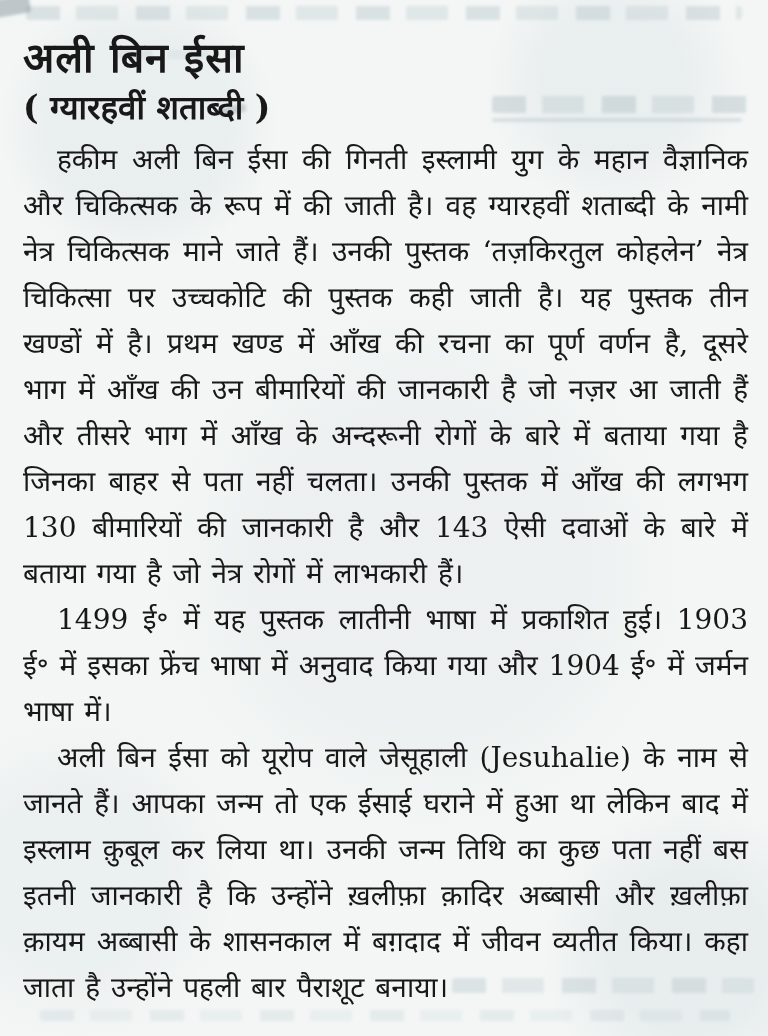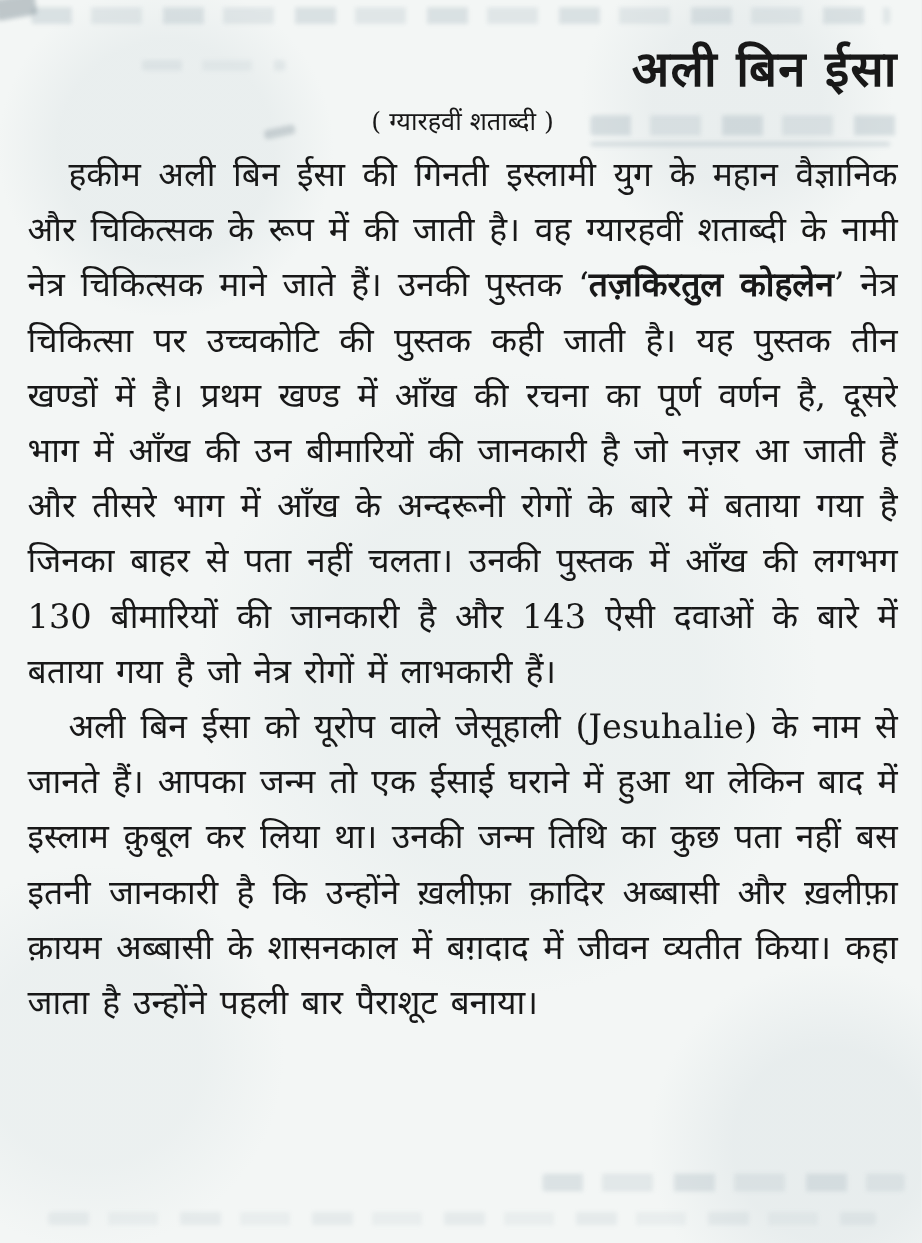--- a/index.html
+++ b/index.html
@@ -46,42 +46,41 @@
   .sub-smudge     { left: 220px; top: 106px;  width: 26px;  height: 8px;  opacity: .6;
                     background: rgba(150,163,170,0.7); transform: rotate(-12deg); }
 
   
   .content {
     position: absolute;
     left: 23px; right: 20px; top: 34px;
   }
   .title {
     margin: 0 0 6px 0;
-    text-align: right;
+    text-align: left;
     font-size: 41px;
     font-weight: 700;
     letter-spacing: 1px;
     line-height: 1.2;
   }
   .subtitle {
     margin: 0 0 10px 0;
-    text-align: center;
-    font-size: 21px;
-    font-weight: 400;
+    font-size: 33px;
+    font-weight: 700;
     line-height: 1.15;
   }
   .bodytext p {
     margin: 0;
     font-size: 28px;
     line-height: 46px;
     text-align: justify;
     text-indent: 34px;
     word-spacing: 2px;
   }
-  .book-title { font-weight: 700; }
+  .book-title { font-weight: 400; }
 </style>
 </head>
 <body>
 
 <div class="page">
 
   <div class="ghost words ghost-top"></div>
   <div class="ghost words ghost-top2"></div>
   <div class="ghost words ghost-sub-right"></div>
   <div class="ghost ghost-sub-line"></div>
@@ -94,18 +93,19 @@
 
     <h1 class="title">अली बिन ईसा</h1>
 
     <div class="subtitle">( ग्यारहवीं शताब्दी )</div>
 
     <div class="bodytext">
 
       <p><span>हकीम अली बिन ईसा की गिनती इस्लामी युग के महान वैज्ञानिक और चिकित्सक के रूप में की जाती है। वह ग्यारहवीं शताब्दी के नामी नेत्र चिकित्सक माने जाते हैं। उनकी पुस्तक ‘</span><span class="book-title">तज़किरतुल कोहलेन</span><span>’ नेत्र चिकित्सा पर उच्चकोटि की पुस्तक कही जाती है। यह पुस्तक तीन खण्डों में है। प्रथम खण्ड में आँख की रचना का पूर्ण वर्णन है, दूसरे भाग में आँख की उन बीमारियों की जानकारी है जो नज़र आ जाती हैं और तीसरे भाग में आँख के अन्दरूनी रोगों के बारे में बताया गया है जिनका बाहर से पता नहीं चलता। उनकी पुस्तक में आँख की लगभग 130 बीमारियों की जानकारी है और 143 ऐसी दवाओं के बारे में बताया गया है जो नेत्र रोगों में लाभकारी हैं।</span></p>
 
 
+      <p>1499 ई॰ में यह पुस्तक लातीनी भाषा में प्रकाशित हुई। 1903 ई॰ में इसका फ्रेंच भाषा में अनुवाद किया गया और 1904 ई॰ में जर्मन भाषा में।</p>
 
       <p>अली बिन ईसा को यूरोप वाले जेसूहाली (Jesuhalie) के नाम से जानते हैं। आपका जन्म तो एक ईसाई घराने में हुआ था लेकिन बाद में इस्लाम क़ुबूल कर लिया था। उनकी जन्म तिथि का कुछ पता नहीं बस इतनी जानकारी है कि उन्होंने ख़लीफ़ा क़ादिर अब्बासी और ख़लीफ़ा क़ायम अब्बासी के शासनकाल में बग़दाद में जीवन व्यतीत किया। कहा जाता है उन्होंने पहली बार पैराशूट बनाया।</p>
 
     </div>
   </div>
 </div>
 
 </body></html>

